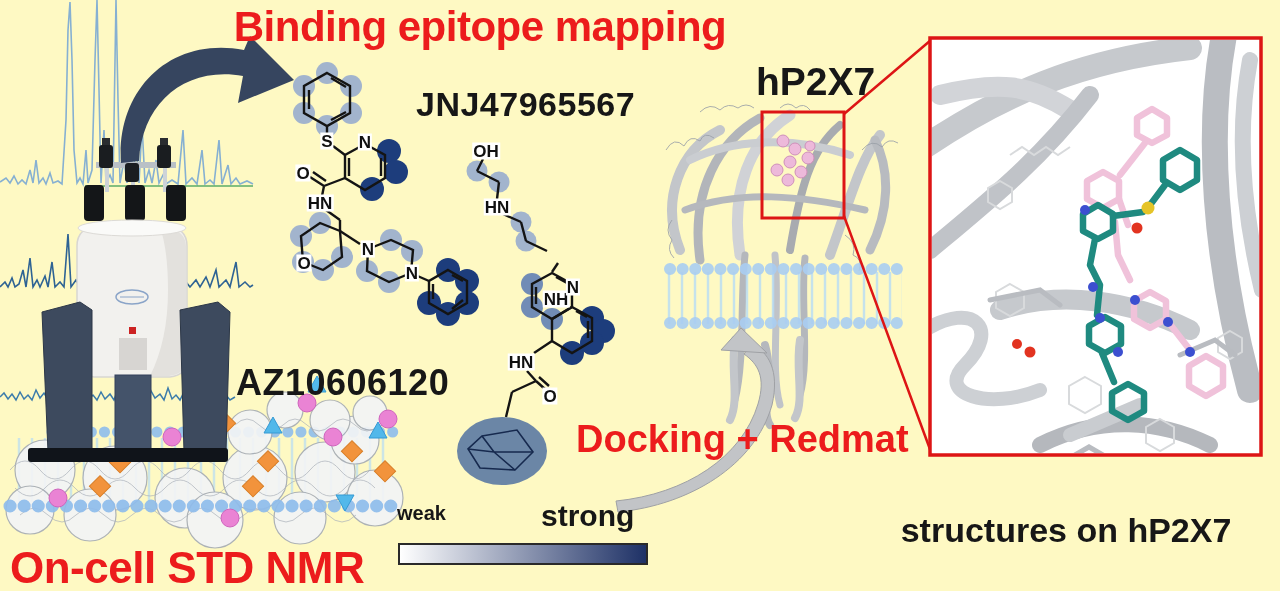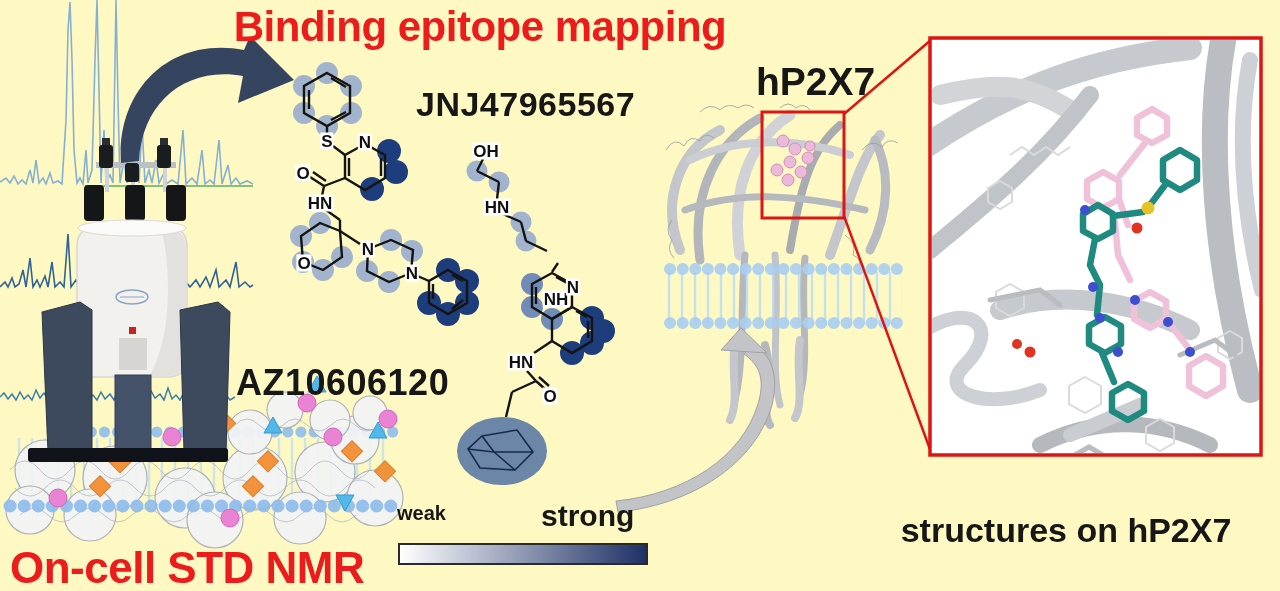--- a/index.html
+++ b/index.html
@@ -324,20 +324,21 @@
           </g>
         </g>
       </g>
     </g>
   </svg>
 
   <div class="t red title">Binding epitope mapping</div>
   <div class="t jnj-label">JNJ47965567</div>
   <div class="t az-label">AZ10606120</div>
   <div class="t hp2x7-label">hP2X7</div>
+  <div class="t red docking-label">Docking + Redmat</div>
   <div class="t weak-label">weak</div>
   <div class="t strong-label">strong</div>
   <div class="gradbar" style="background: linear-gradient(90deg, rgb(255, 255, 255), rgb(30, 49, 102));"></div>
   <div class="t red method-label">On-cell STD NMR</div>
   <div class="t result-label">
     <div>structures on hP2X7</div>
   </div>
 
   <div class="art" style="width:1280px;height:591px;pointer-events:none;">
       <span class="atom" style="left: 327px; top: 141px;">S</span>

